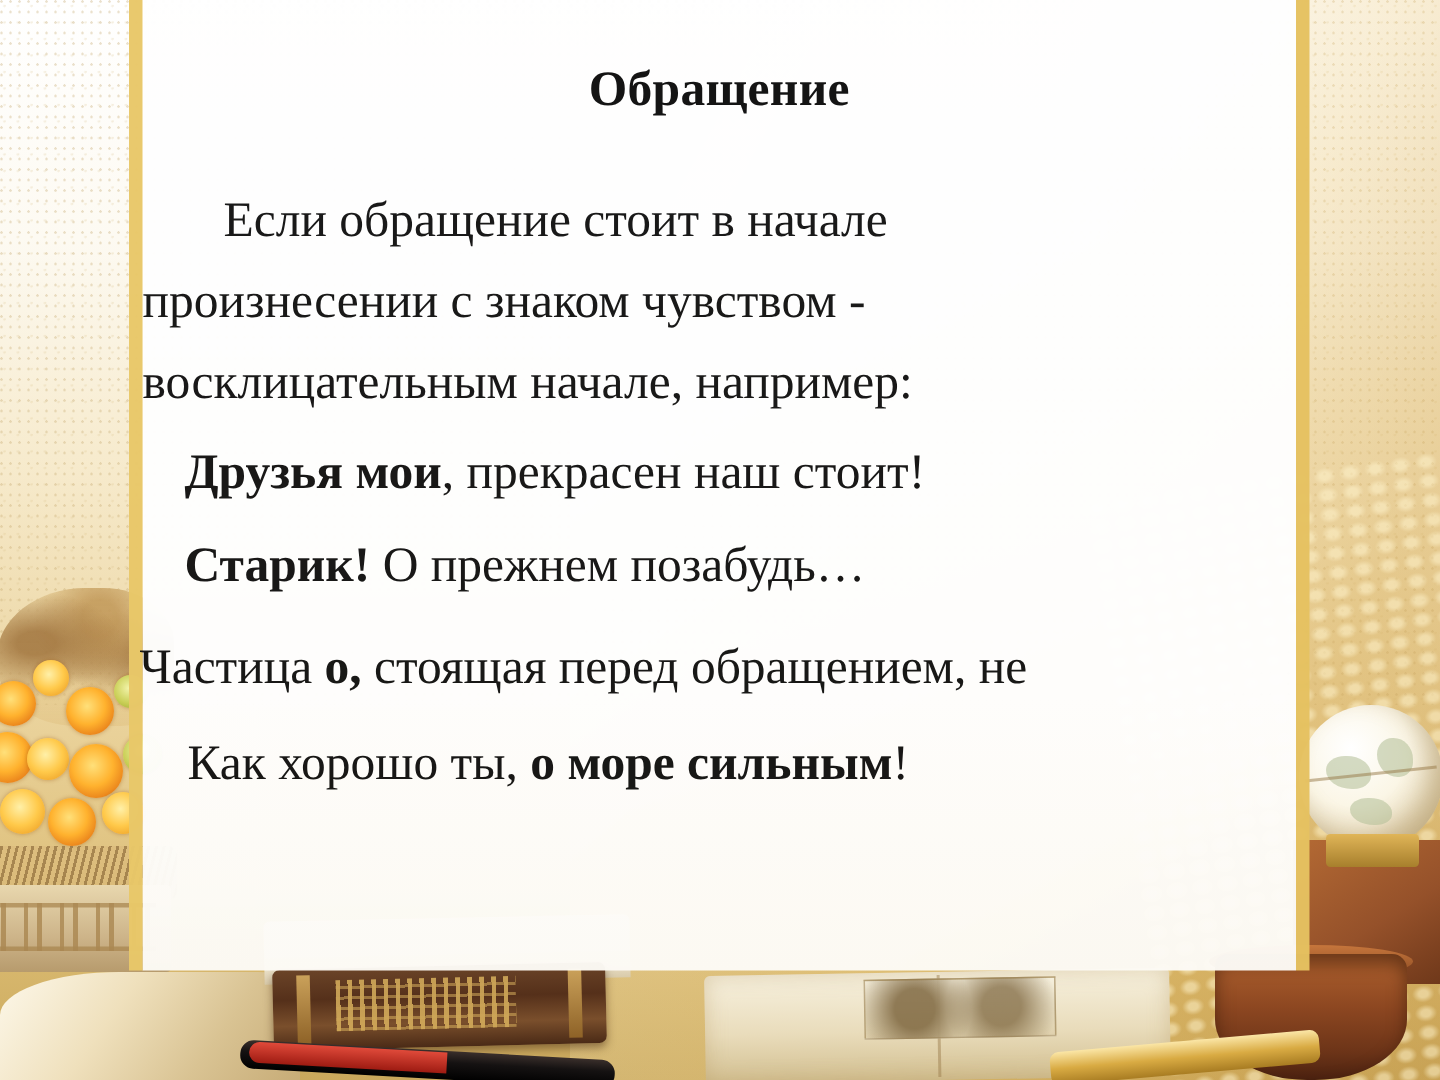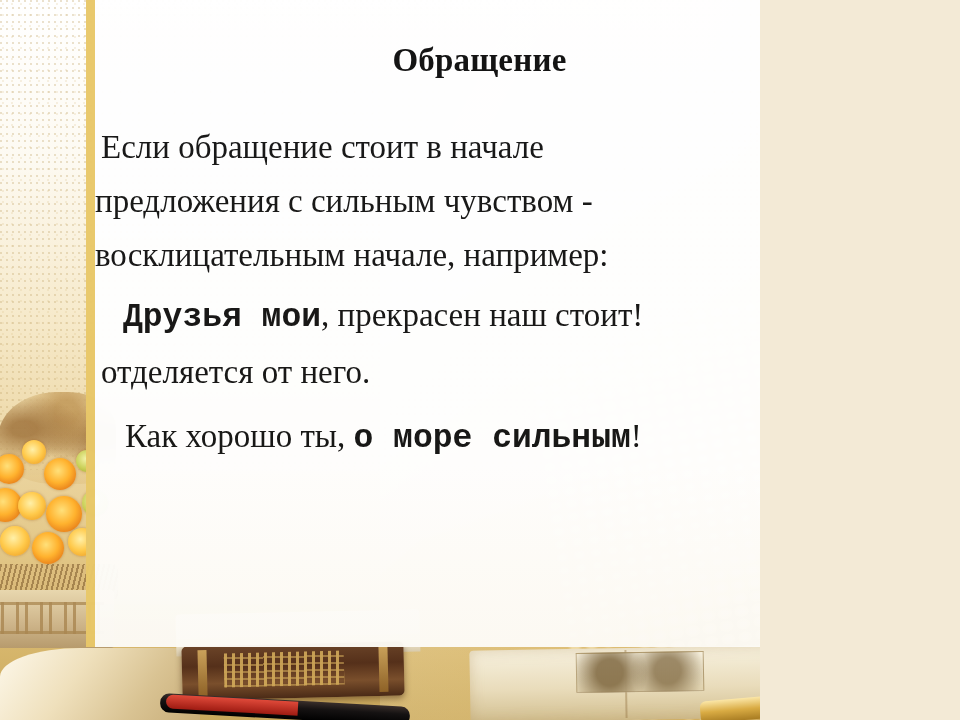--- a/index.html
+++ b/index.html
@@ -14,21 +14,21 @@
   body {
     font-family: "Liberation Serif", "DejaVu Serif", serif;
     background: #f3ead6;
     position: relative;
   }
 
   
   .slide {
     position: absolute;
     inset: 0;
-    width: 760px;
+    width: 960px;
     height: 720px;
     overflow: hidden;
   }
 
   .bg-base {
     position: absolute;
     inset: 0;
     background:
       linear-gradient(to bottom, #ffffff 0%, #fdfaf2 22%, #f6e9c9 45%, #e9d199 68%, #d9b96f 88%, #c9a85c 100%);
   }
@@ -263,23 +263,23 @@
     position: absolute;
     left: -2px;
     top: 122px;
     width: 790px;
     color: #121212;
     font-size: 33px;
     line-height: 54px;
   }
 
   .line { white-space: nowrap; }
-  .line b { font-weight: bold; font-family: Liberation Mono, monospace; }
-
-  .l1 { padding-left: 8px; }
+  .line b { font-weight: bold; }
+
+  .l1 { padding-left: 8px; margin-left: 48px; }
   .l2 { padding-left: 2px; }
   .l3 { padding-left: 2px; }
   .l4 { padding-left: 2px; }
   .l5 { padding-left: 30px; margin-top: 6px; }
   .l6 { padding-left: 30px; margin-top: 8px; }
   .l7 { padding-left: 0px;  margin-top: 14px; }
   .l8 { padding-left: 8px; }
   .l9 { padding-left: 32px; margin-top: 10px; }
 </style>
 </head>
@@ -330,23 +330,24 @@
   <div class="pen"></div>
   <div class="pen-band"></div>
 
   <div class="panel">
     <div class="panel-inner">
 
       <div class="title">Обращение</div>
 
       <div class="body-text">
         <div class="line l1"><span>Если обращение стоит в начале</span></div>
-        <div class="line l3"><span>предложения с сильным чувством -</span></div>
+        <div class="line l3"><span>произнесении с знаком чувством -</span></div>
         <div class="line l4"><span>восклицательным начале, например:</span></div>
         <div class="line l5"><b>Друзья мои</b><span>, прекрасен наш стоит!</span></div>
-        <div class="line l8"><span>отделяется от него.</span></div>
+        <div class="line l6"><b>Старик!</b><span> О прежнем позабудь…</span></div>
+        <div class="line l7"><span>Частица </span><b>о,</b><span> стоящая перед обращением, не</span></div>
         <div class="line l9"><span>Как хорошо ты, </span><b>о море сильным</b><span>!</span></div>
       </div>
 
     </div>
   </div>
 
 </div>
 
 </body></html>

